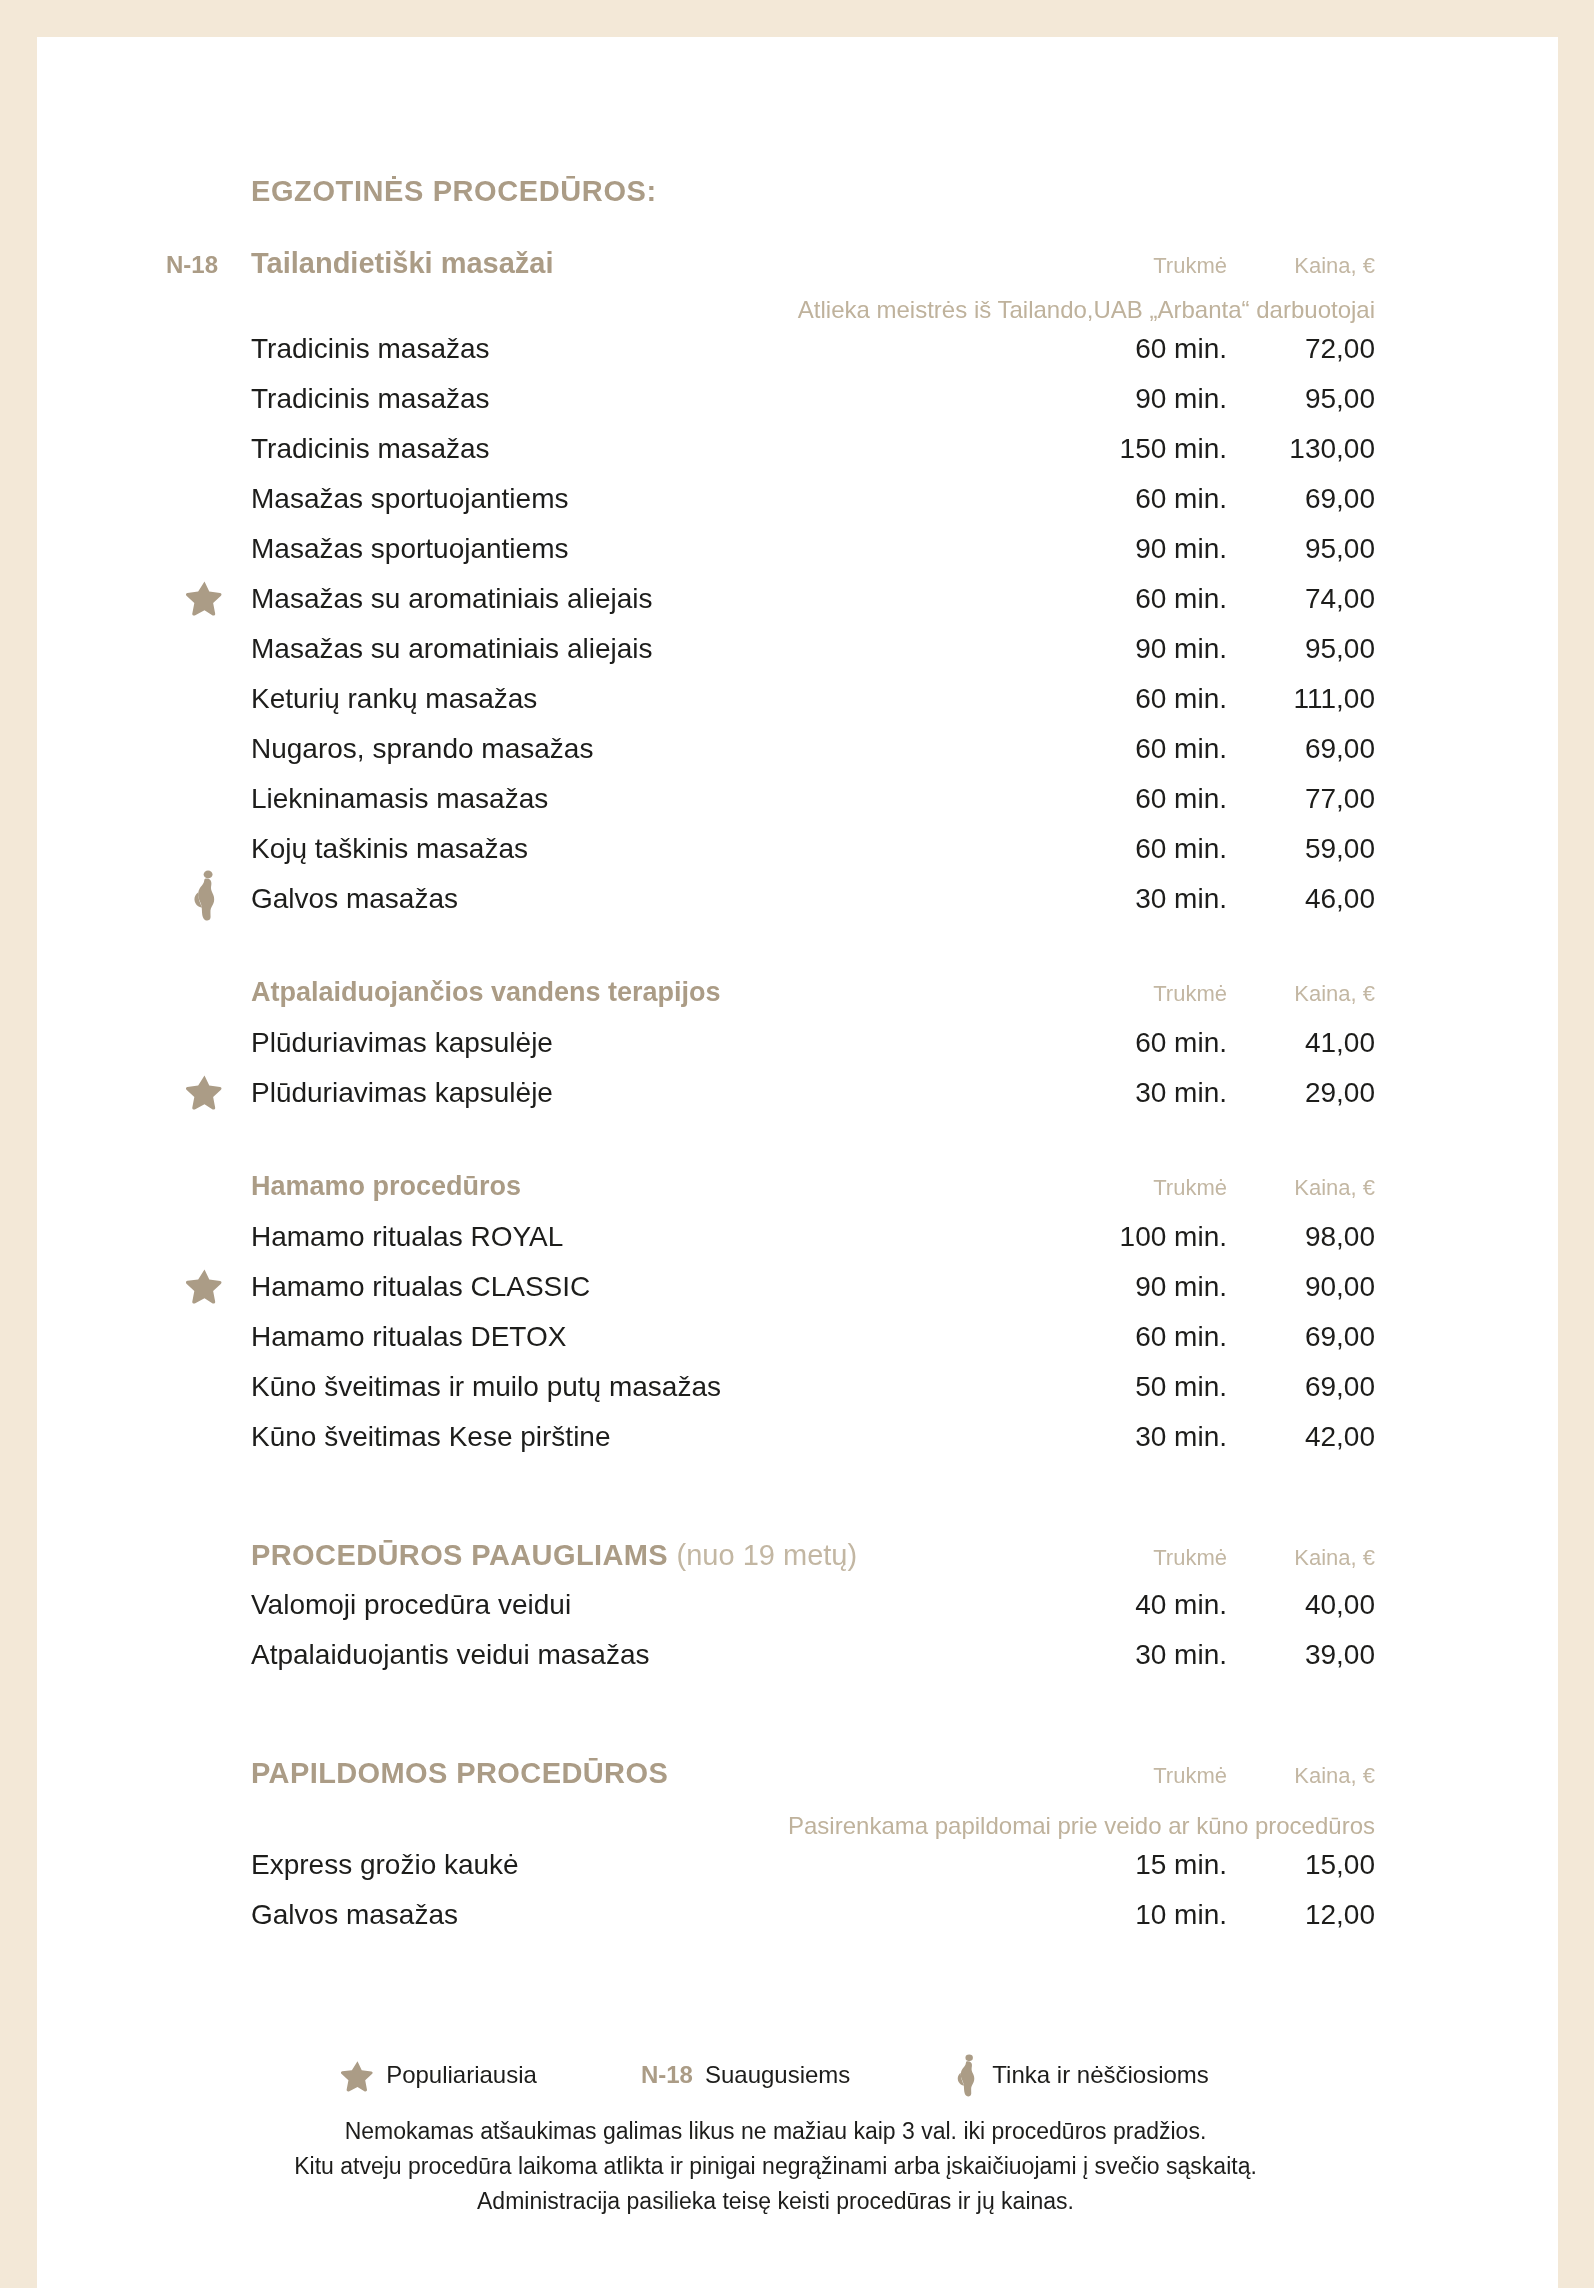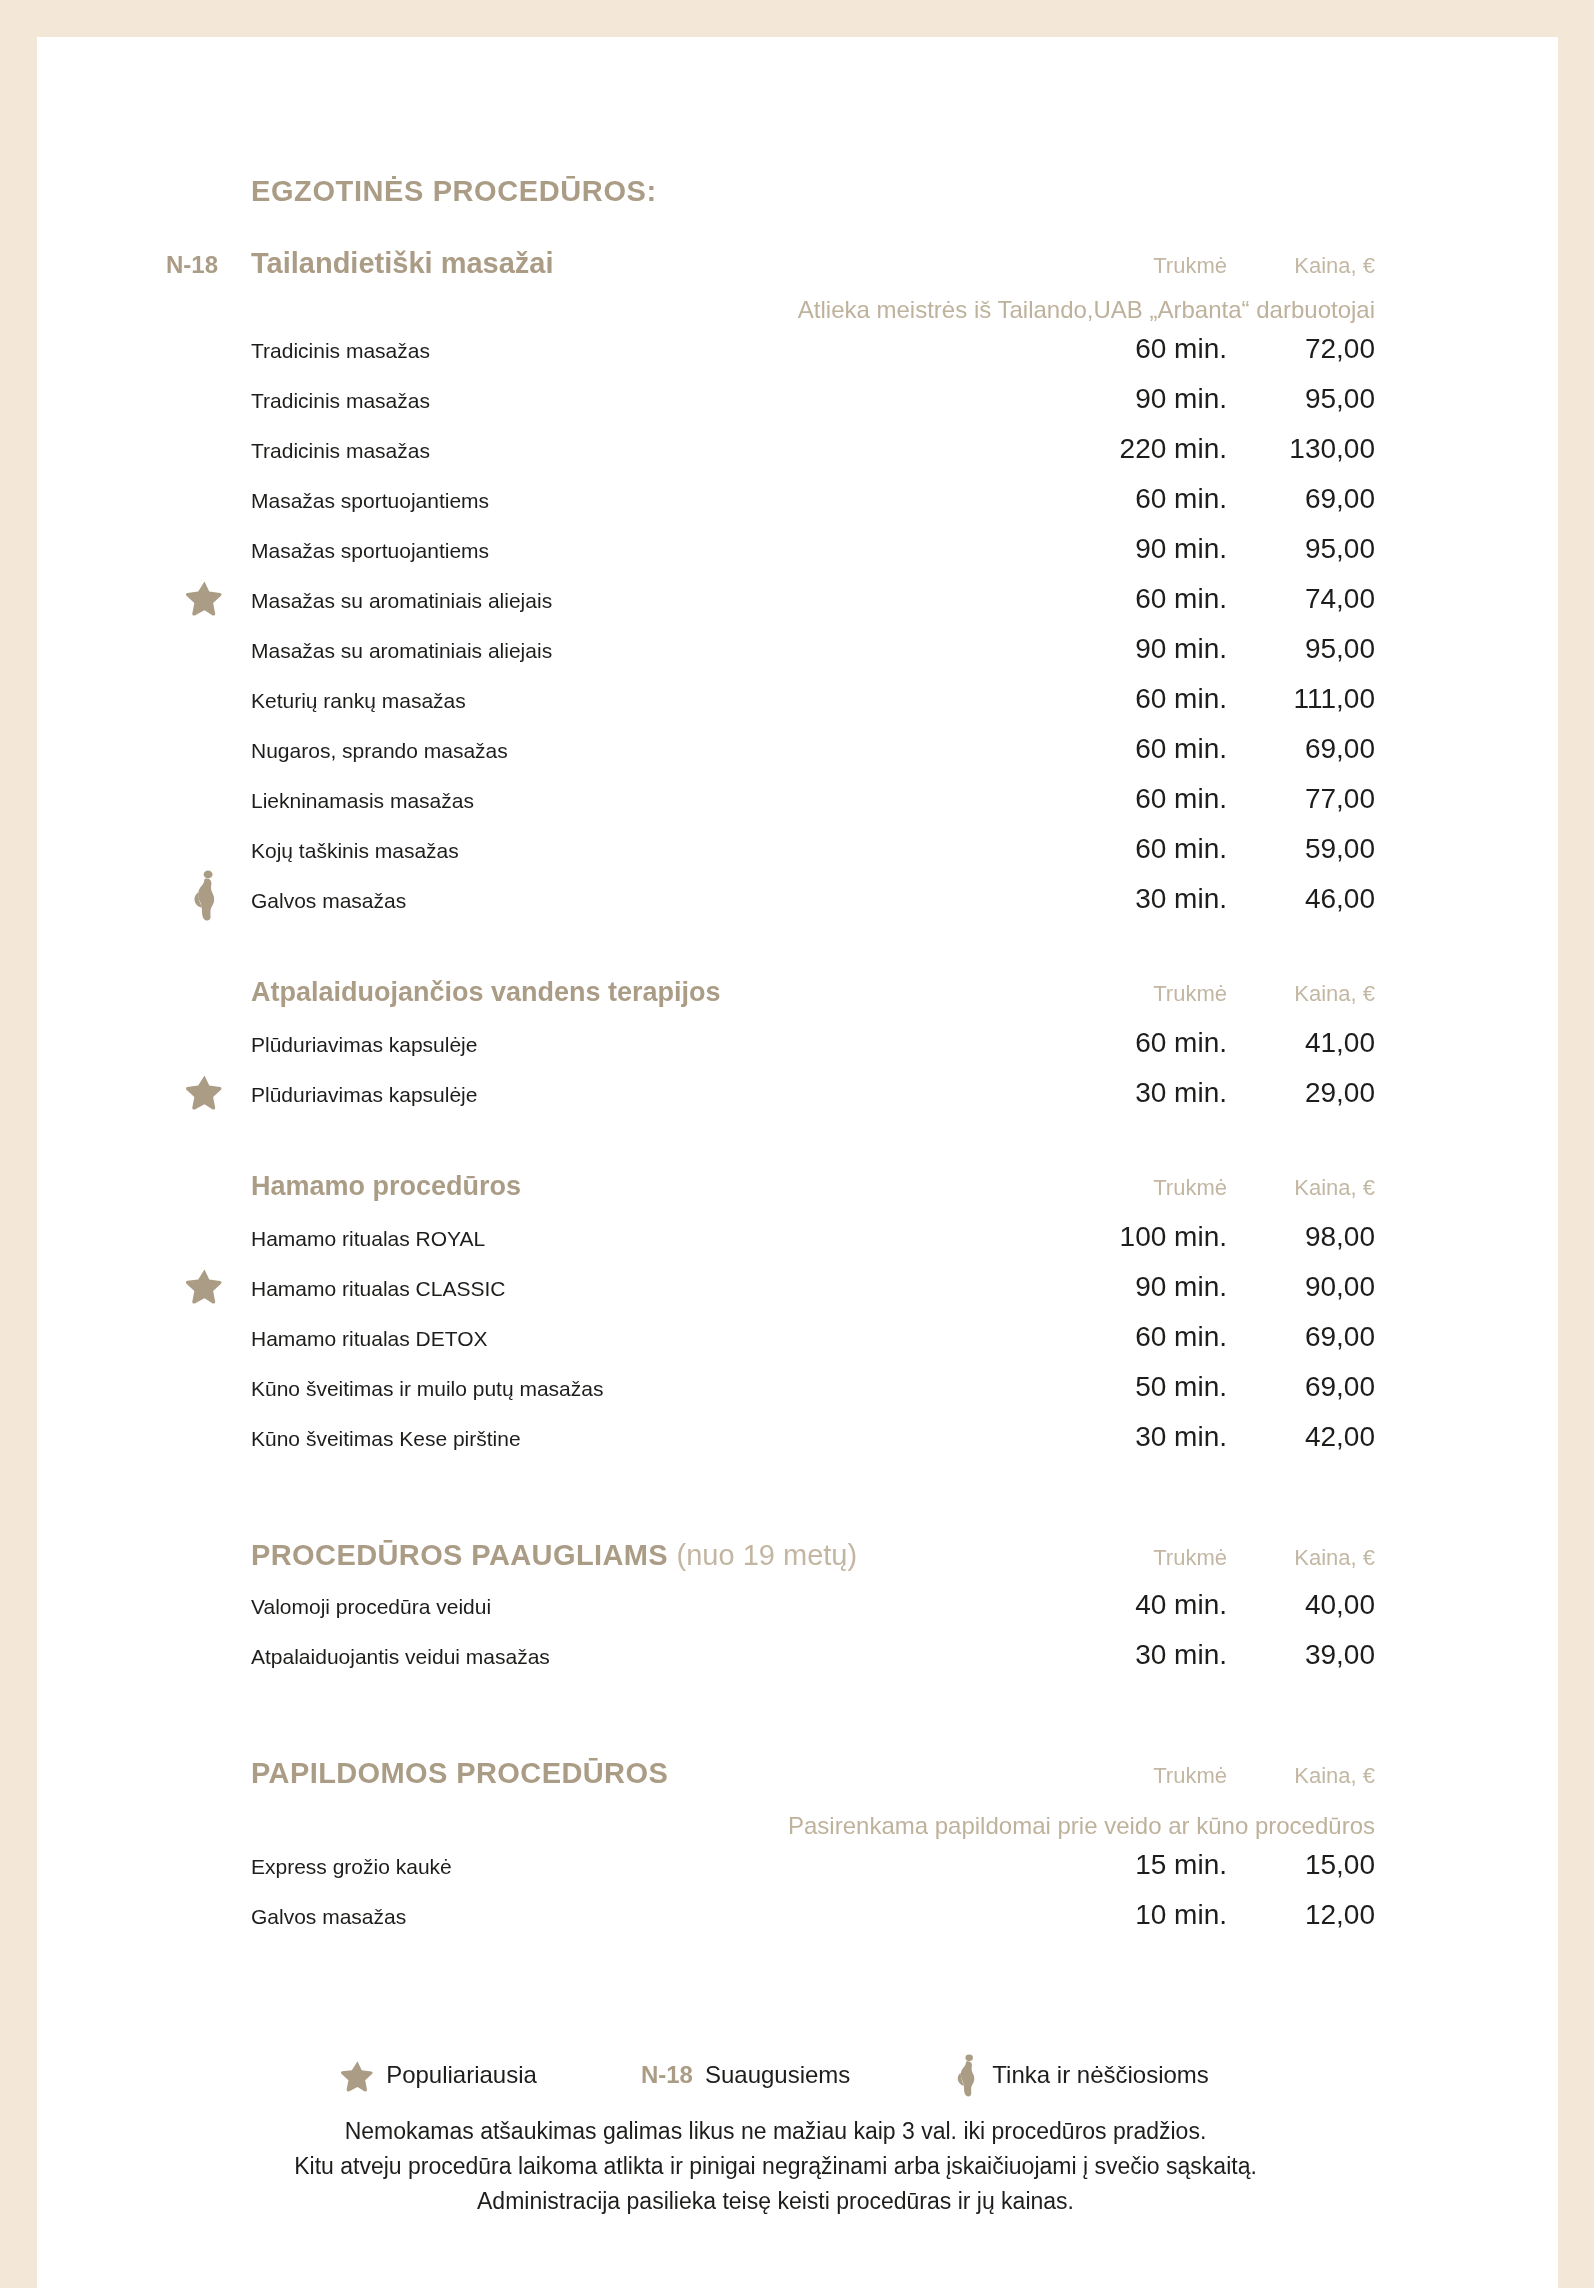--- a/index.html
+++ b/index.html
@@ -57,21 +57,21 @@
     color: #ab9c86;
     position: relative;
   }
   .icon-col {
     width: 85px;
     flex: 0 0 85px;
     position: relative;
   }
   .name-col {
     flex: 1 1 auto;
-    font-size: 21px;
+    font-size: 28px;
     color: #1d1d1b;
     white-space: nowrap;
     overflow: visible;
   }
   .dur-col {
     flex: 0 0 171px;
     text-align: right;
     font-size: 28px;
     color: #1d1d1b;
     white-space: nowrap;
@@ -217,21 +217,21 @@
         </div>
         <div class="row">
           <div class="icon-col"></div>
           <div class="name-col">Tradicinis masažas</div>
           <div class="dur-col">90 min.</div>
           <div class="price-col">95,00</div>
         </div>
         <div class="row">
           <div class="icon-col"></div>
           <div class="name-col">Tradicinis masažas</div>
-          <div class="dur-col">220 min.</div>
+          <div class="dur-col">150 min.</div>
           <div class="price-col">130,00</div>
         </div>
         <div class="row">
           <div class="icon-col"></div>
           <div class="name-col">Masažas sportuojantiems</div>
           <div class="dur-col">60 min.</div>
           <div class="price-col">69,00</div>
         </div>
         <div class="row">
           <div class="icon-col"></div>

